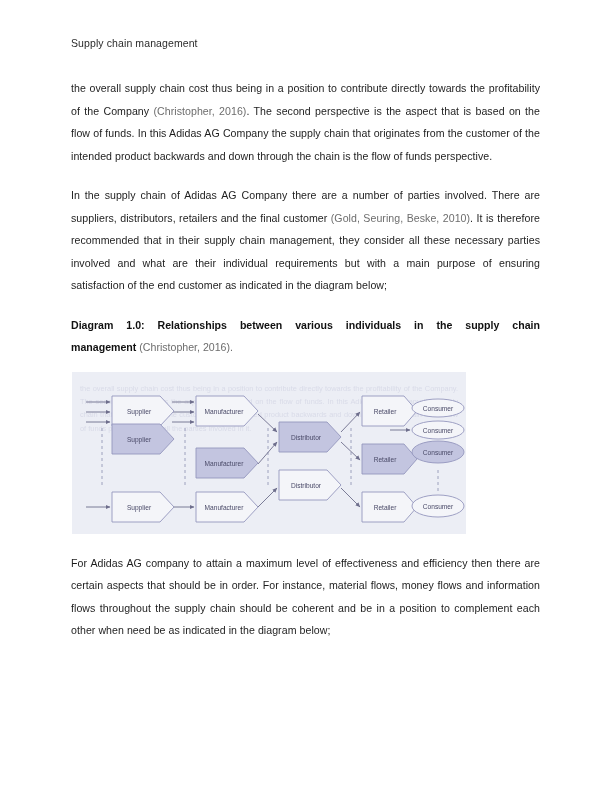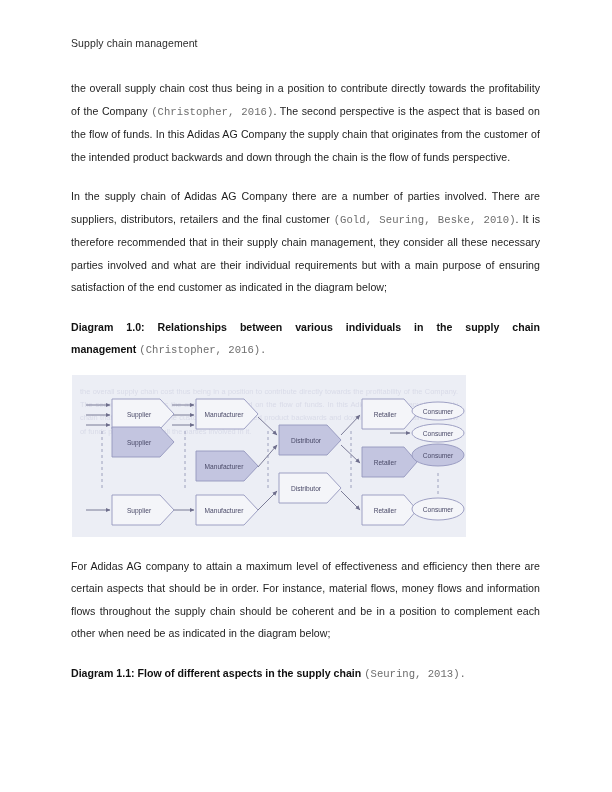--- a/index.html
+++ b/index.html
@@ -39,21 +39,20 @@
     font-size: 10.6px;
     line-height: 22.5px;
     color: #1d1d1d;
     text-align: justify;
     margin: 0 0 17px 0;
     letter-spacing: 0.05px;
   }
   p.body-text:last-child { margin-bottom: 0; }
   .cite {
     color: #6d6d6d;
-    font-family: Liberation Mono, monospace;
   }
   h2.section-heading {
     font-size: 10.8px;
     font-weight: bold;
     color: #111111;
     margin: 0 0 17px 0;
     line-height: 20px;
   }
   .fig-caption {
     font-size: 10.6px;
@@ -235,18 +234,15 @@
           <ellipse cx="366" cy="134" rx="26" ry="11" fill="#f4f5f9" stroke="#9496bd" stroke-width="0.9"></ellipse>
           <text class="node-label" x="366" y="135">Consumer</text>
         </g>
       </svg>
     </div>
 
     <p class="body-text">
       <span>For Adidas AG company to attain a maximum level of effectiveness and efficiency then there are certain aspects that should be in order. For instance, material flows, money flows and information flows throughout the supply chain should be coherent and be in a position to complement each other when need be as indicated in the diagram below;</span>
     </p>
 
-    <div class="fig-caption">
-      <span class="cap-bold">Diagram 1.1: Flow of different aspects in the supply chain</span><span>&nbsp;</span><span class="cite">(Seuring, 2013)</span><span class="cite">.</span>
-    </div>
 
   </div>
 </div>
 
 </body></html>

